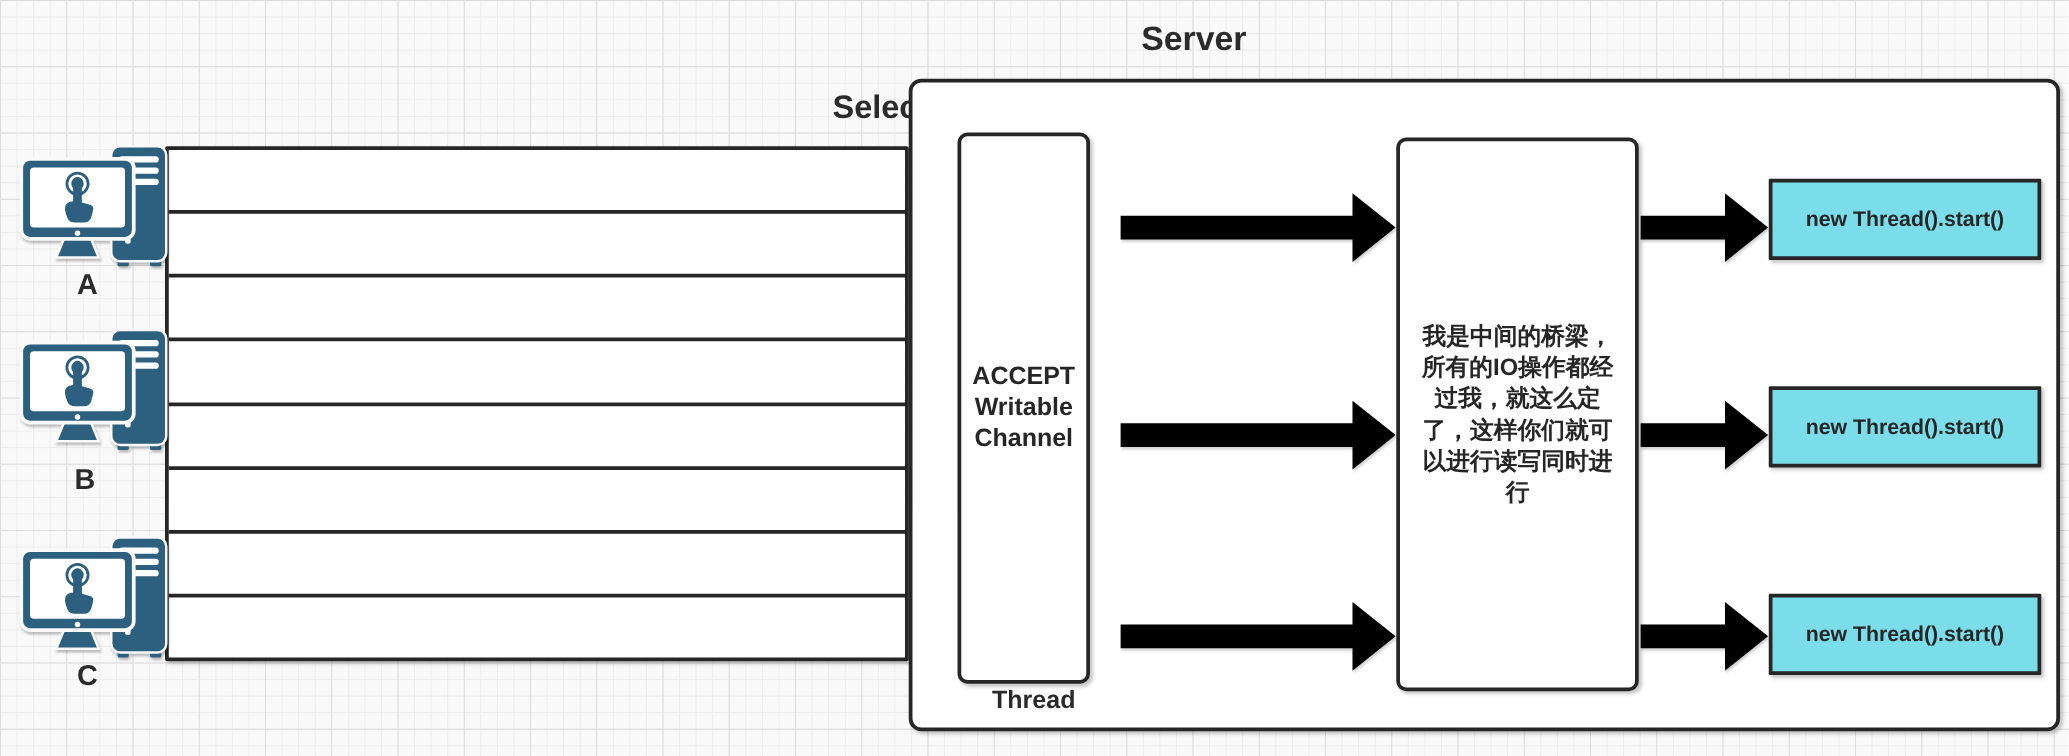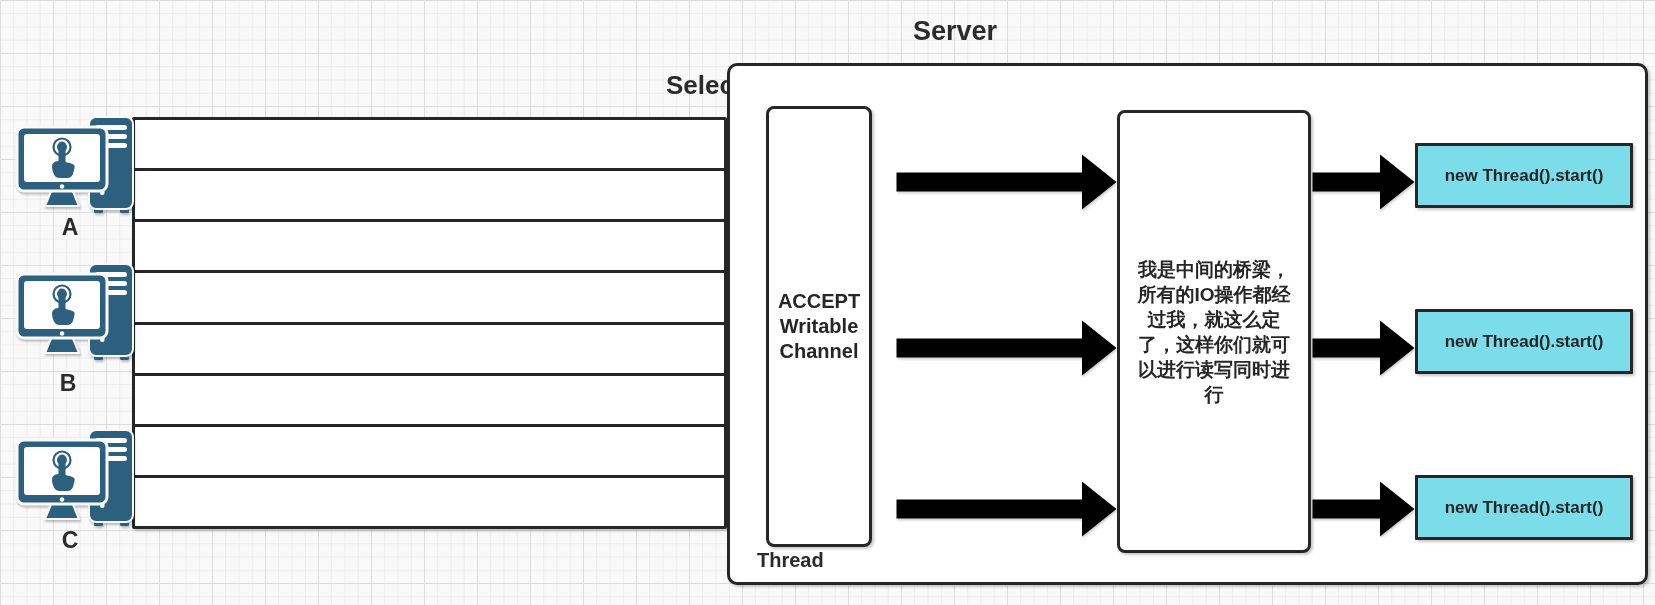--- a/index.html
+++ b/index.html
@@ -44,21 +44,21 @@
     left:1117px;top:110px;width:194px;height:443px;border-radius:8px;
     display:flex;flex-direction:column;justify-content:center;align-items:center;
     font-weight:700;font-size:19px;line-height:25px;
   }
   .thread-box{
     left:1415px;width:218px;height:65px;background:var(--accent);
     display:flex;align-items:center;justify-content:center;
     font-weight:700;font-size:17px;white-space:nowrap;border-radius:1px;
   }
   .thread-label{
-    position:absolute;left:757px;top:549px;width:140px;
+    position:absolute;left:757px;top:549px;width:140px;text-align:center;
     font-weight:700;font-size:20px;color:#2b2b2b;
   }
   .client-label{
     position:absolute;width:100px;text-align:center;font-weight:700;font-size:23px;color:#2b2b2b;
   }
   .arrow-svg{position:absolute;filter:drop-shadow(1px 2px 1px rgba(0,0,0,0.18));}
   .client-icon{position:absolute;color:var(--icon-blue);filter:drop-shadow(1px 2px 1px rgba(0,0,0,0.25));}
 </style>
 </head>
 <body>

